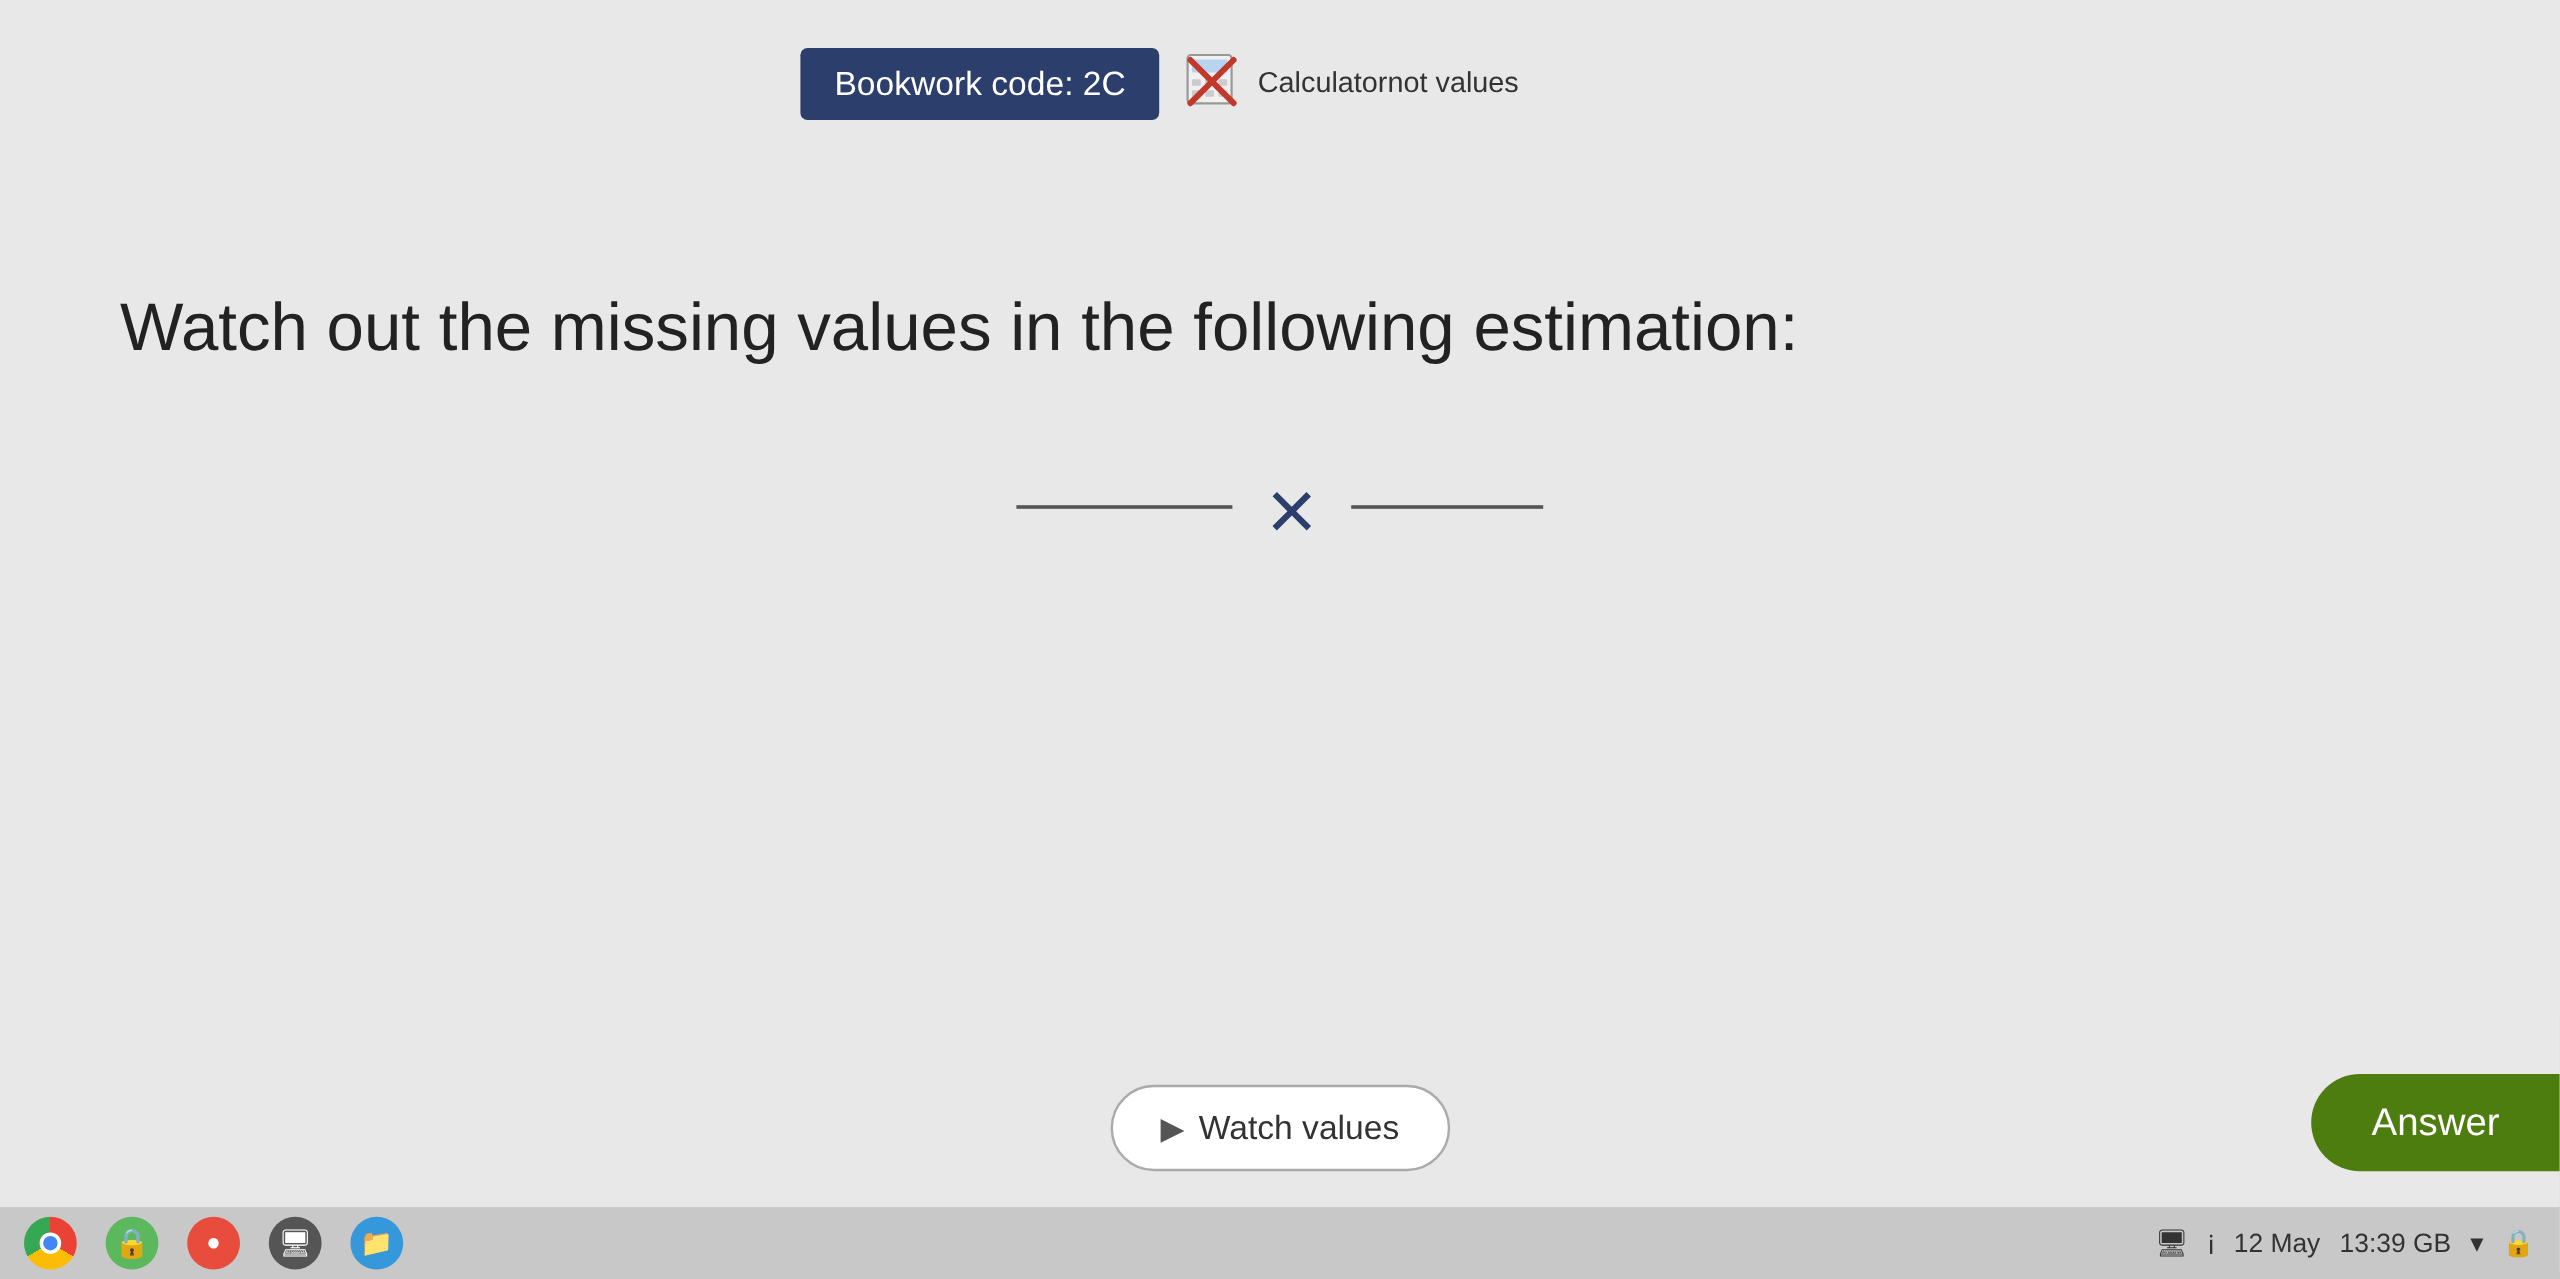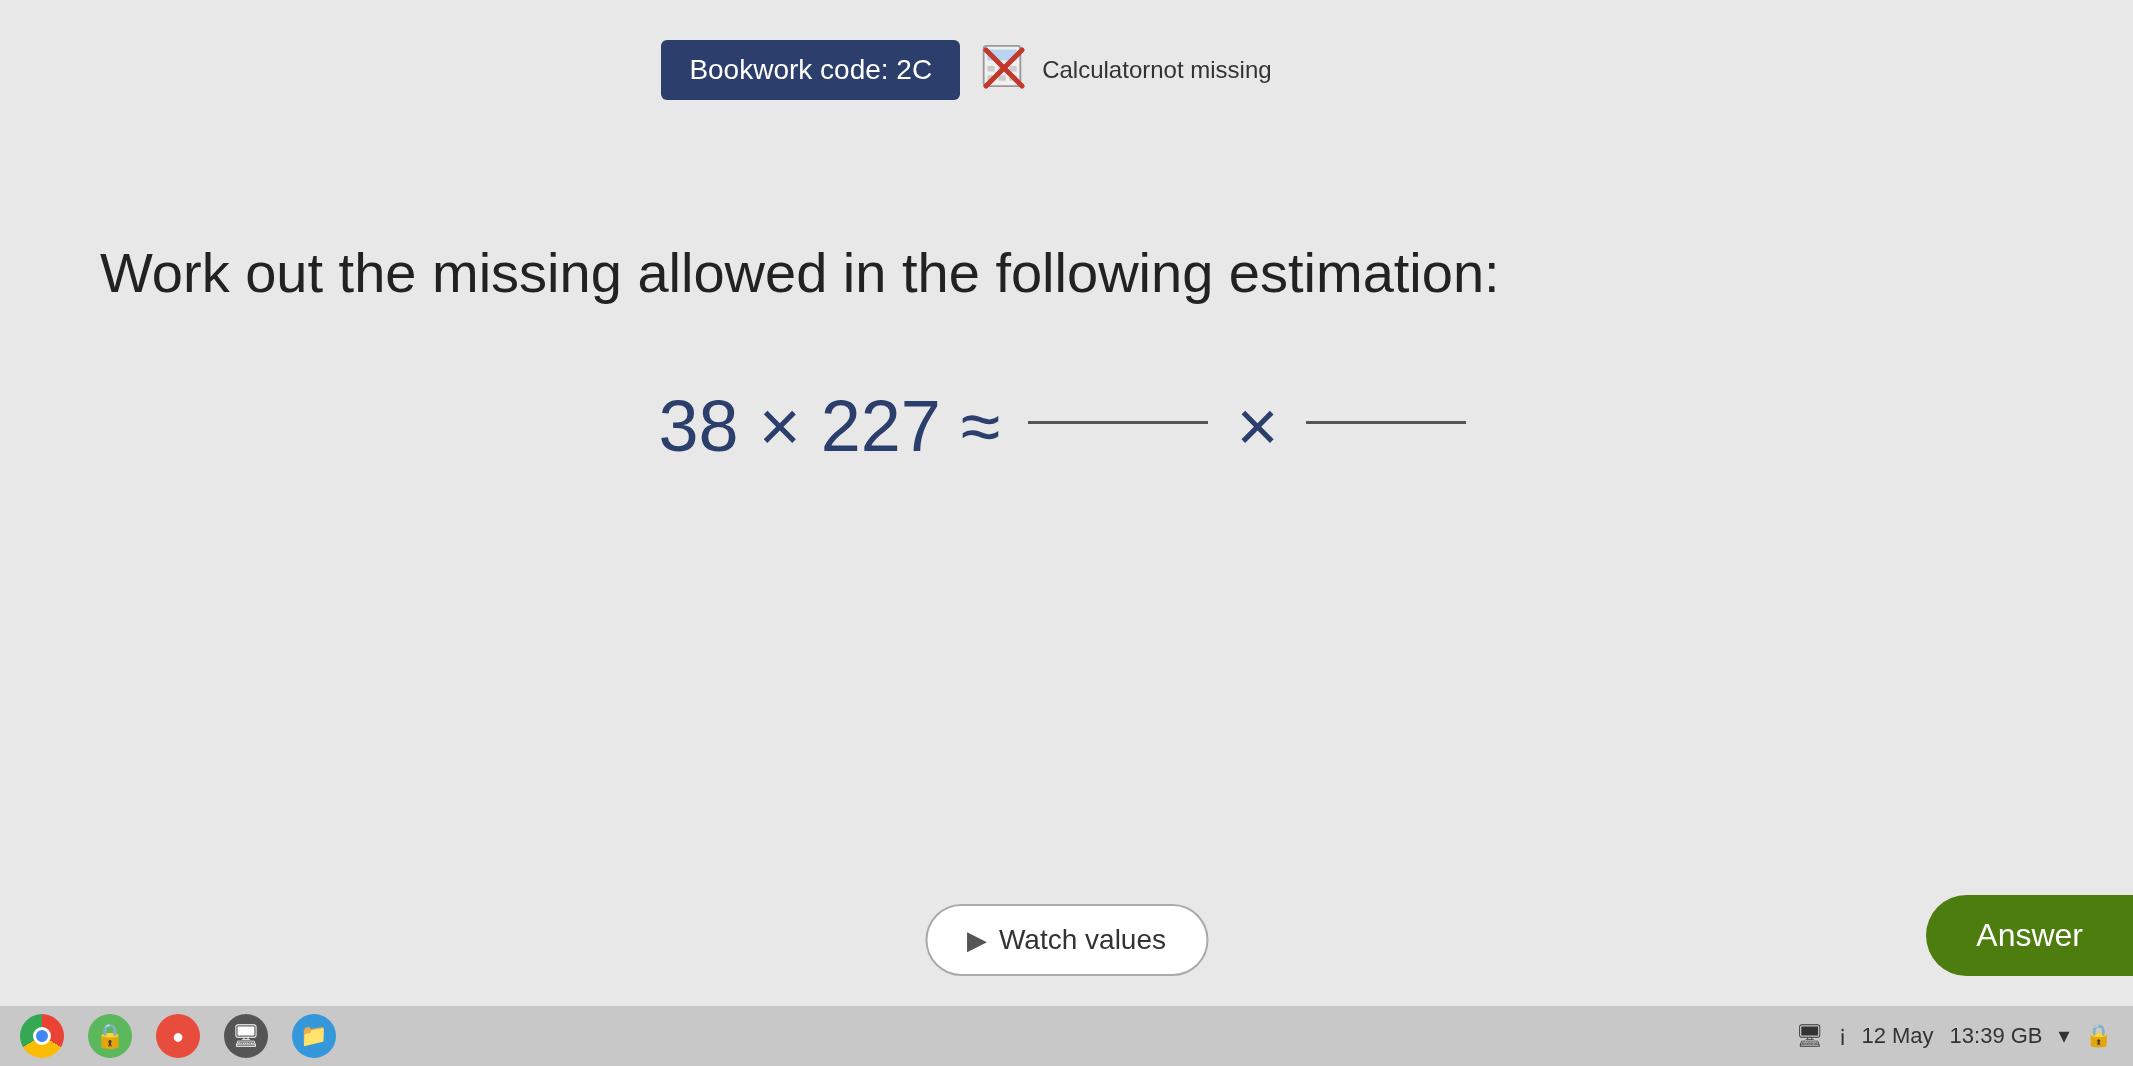--- a/index.html
+++ b/index.html
@@ -209,29 +209,28 @@
           <rect x="32" y="34" width="8" height="6" rx="1" fill="#ccc"></rect>
         </svg>
         
         <svg style="position:absolute;top:-4px;left:-4px;width:56px;height:56px;" viewBox="0 0 56 56">
           <line x1="10" y1="10" x2="46" y2="46" stroke="#c0392b" stroke-width="5" stroke-linecap="round"></line>
           <line x1="46" y1="10" x2="10" y2="46" stroke="#c0392b" stroke-width="5" stroke-linecap="round"></line>
         </svg>
       </div>
       <div class="calc-text">
         <span>Calculator</span>
-        <span>not missing</span>
+        <span>not values</span>
       </div>
     </div>
   </div>
 
-  <div class="question-text">Work out the missing allowed in the following estimation:</div>
+  <div class="question-text">Watch out the missing values in the following estimation:</div>
 
   <div class="equation-area">
-    <span class="equation-text">38 × 227 ≈</span>
     <span class="blank-line"></span>
     <span class="equation-text">×</span>
     <span class="blank-line-short"></span>
   </div>
 
 </div>
 
 <button class="watch-video-btn">
   <span class="video-icon">▶</span>
   <span>Watch values</span>

